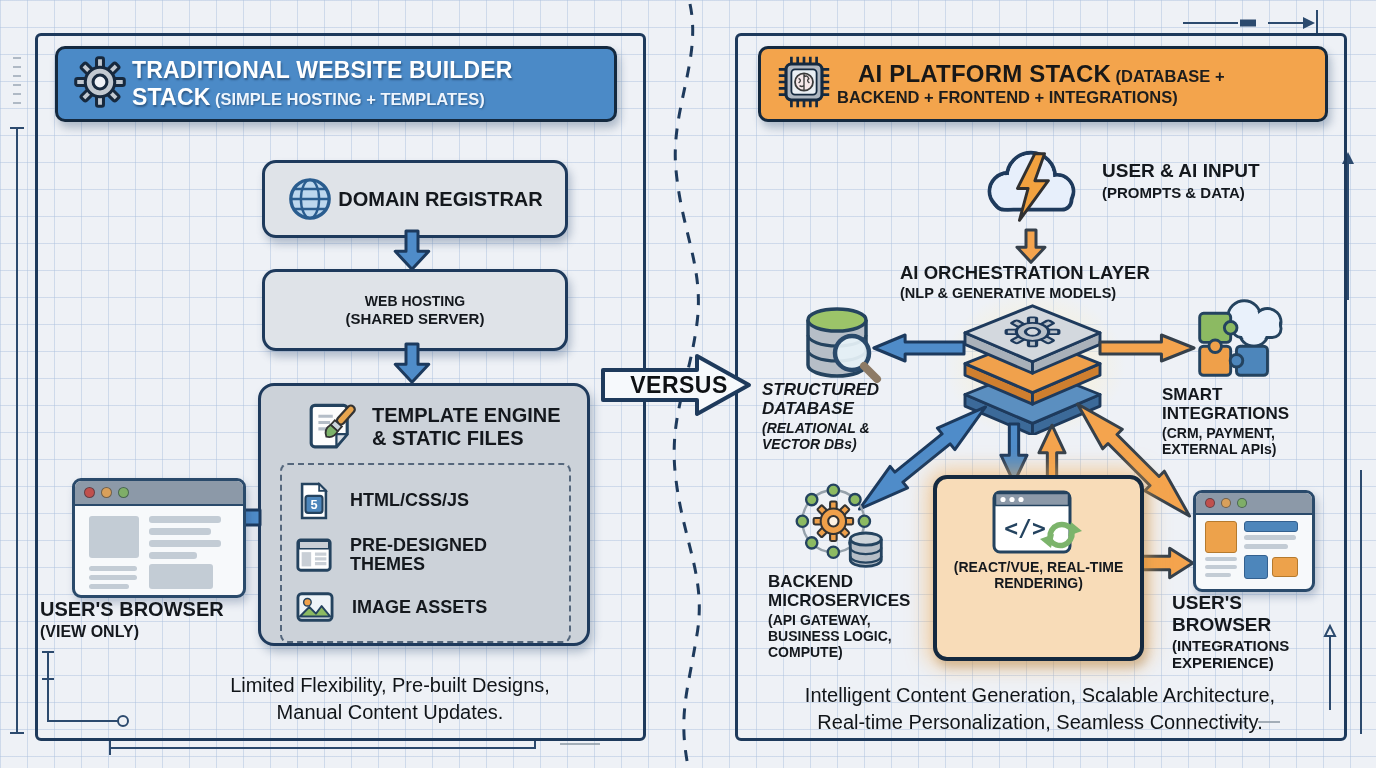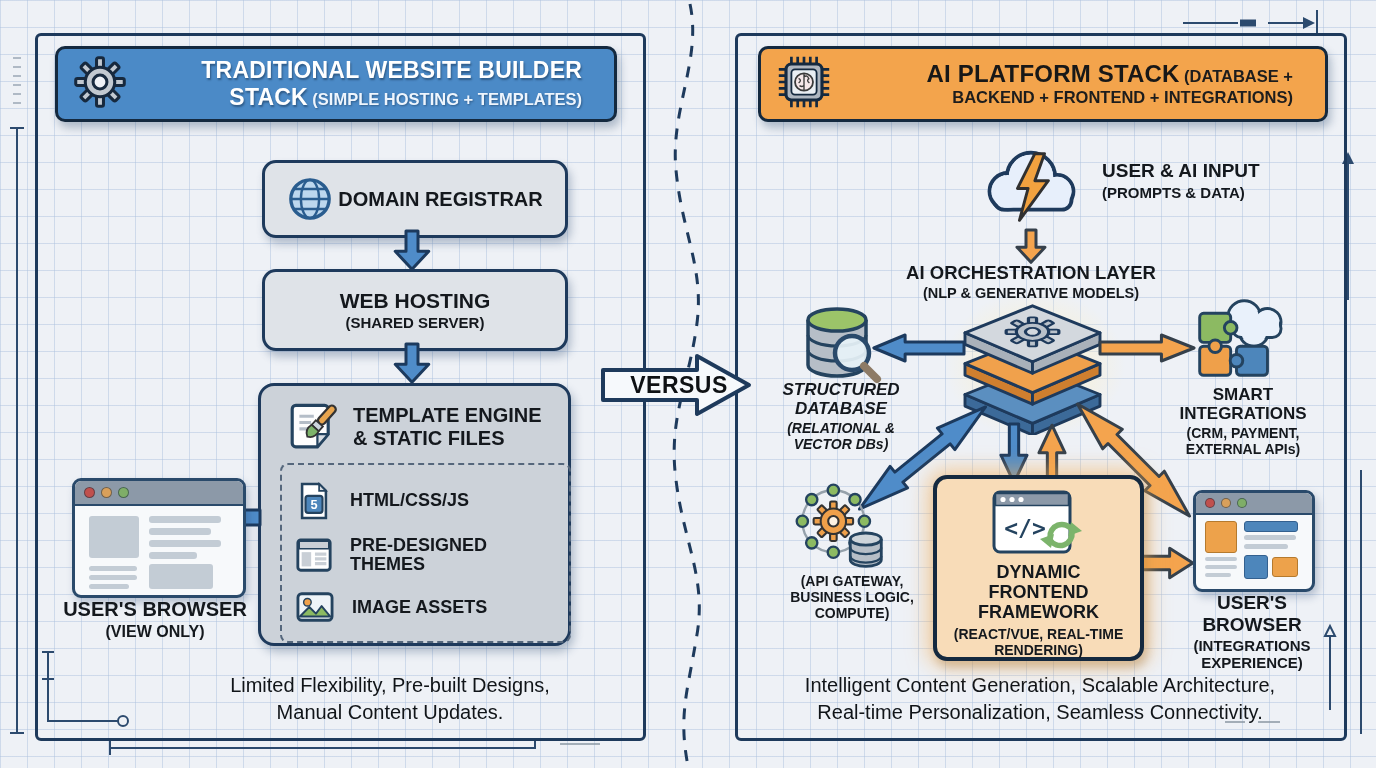--- a/index.html
+++ b/index.html
@@ -13,21 +13,21 @@
     background-size:27px 27px;
     color:#14181d;
   }
   .abs{position:absolute;}
   .panel{border:3.5px solid #1e3a5c;border-radius:6px;background:transparent;}
   .hdr{
     display:flex;align-items:center;border:3px solid #14293f;border-radius:10px;
     box-shadow:3px 6px 8px rgba(40,70,110,.32);
   }
   .hdr .hicon{flex:0 0 auto;margin:0 6px 0 16px;}
-  .hdr .htext{flex:1 1 auto;text-align:right;line-height:1.18;padding-right:32px;}
+  .hdr .htext{flex:1 1 auto;text-align:left;line-height:1.18;padding-right:32px;}
   .hdr-blue{background:#4b8ac7;}
   .hdr-blue .ht1{font-size:23px;font-weight:700;color:#ffffff;text-shadow:1px 2px 2px rgba(10,30,55,.45);letter-spacing:.2px;}
   .hdr-blue .ht2{font-size:16.5px;font-weight:700;color:#eef5fd;text-shadow:1px 1px 2px rgba(10,30,55,.4);}
   .hdr-orange{background:#f3a44c;}
   .hdr-orange .ht1{font-size:24px;font-weight:700;color:#181818;letter-spacing:.2px;margin-left:21px;}
   .hdr-orange .ht2{font-size:16.5px;font-weight:700;color:#1d1d1d;}
   .sbox{
     background:#dfe3e8;border:3.5px solid #1e3a5c;border-radius:14px;
     box-shadow:3px 6px 8px rgba(40,70,110,.30);
     display:flex;align-items:center;justify-content:center;
@@ -38,21 +38,21 @@
     background:#ccd2d9;border:3.5px solid #1e3a5c;border-radius:16px;
     box-shadow:3px 6px 10px rgba(40,70,110,.32);
   }
   .dashedbox{
     position:absolute;border:2px dashed #55677c;border-radius:8px;
     display:flex;flex-direction:column;justify-content:space-around;padding:8px 12px;
   }
   .drow{display:flex;align-items:center;gap:16px;}
   .drow .dicon{flex:0 0 40px;display:flex;justify-content:center;}
   .drow .dlabel{font-size:18px;font-weight:700;line-height:1.08;}
-  .nlabel{position:absolute;text-align:center;line-height:1.14;}
+  .nlabel{position:absolute;text-align:left;line-height:1.14;}
   .nlabel .t{display:block;font-size:17px;font-weight:700;}
   .nlabel .s{display:block;font-size:14px;font-weight:700;margin-top:2px;}
   .caption{position:absolute;text-align:center;font-size:20px;font-weight:400;line-height:1.35;color:#101418;}
   .browser{position:absolute;background:#f7f9fb;border:3px solid #2a4a6b;border-radius:9px;box-shadow:3px 5px 8px rgba(40,70,110,.28);overflow:hidden;}
   .tbar{height:23px;background:#8c99a8;display:flex;align-items:center;gap:6px;padding-left:9px;border-bottom:2px solid #2a4a6b;}
   .dot{width:9px;height:9px;border-radius:50%;border:1.5px solid rgba(30,45,60,.55);}
   .blk{position:absolute;border-radius:3px;}
   svg.arr{position:absolute;overflow:visible;}
   svg.arr polygon{stroke-width:3;stroke-linejoin:round;vector-effect:non-scaling-stroke;}
   .arr-blue polygon{fill:#4f8cc9;stroke:#1c3a5e;}
@@ -293,29 +293,29 @@
         </svg>
     </span>
     <span class="b1">DOMAIN REGISTRAR</span>
   </div>
 
   <svg class="arr arr-blue z3" style="left:394px;top:231px;width:36px;height:39px;" viewBox="0 0 30 100" preserveAspectRatio="none">
     <polygon points="10,0 20,0 20,52 29,52 15,98 1,52 10,52"></polygon>
   </svg>
 
   <div class="abs sbox z3" style="left:262px;top:269px;width:300px;height:76px;flex-direction:column;">
-    <span class="b1" style="font-size:21px;">WEB HOSTING</span>
+    <span class="b1" style="font-size:14px;">WEB HOSTING</span>
     <span class="b2">(SHARED SERVER)</span>
   </div>
 
   <svg class="arr arr-blue z3" style="left:394px;top:344px;width:36px;height:39px;" viewBox="0 0 30 100" preserveAspectRatio="none">
     <polygon points="10,0 20,0 20,52 29,52 15,98 1,52 10,52"></polygon>
   </svg>
 
-  <div class="abs bigbox z3" style="left:258px;top:383px;width:307px;height:257px;">
+  <div class="abs bigbox z3" style="left:258px;top:383px;width:307px;height:257px;padding-left:19px;">
     <div style="display:flex;align-items:center;gap:14px;padding:14px 14px 0 24px;">
       <span style="display:flex;">
         <svg width="54" height="54">
             <use href="#ic-template"></use>
           </svg>
       </span>
       <span style="font-size:20px;font-weight:700;line-height:1.15;">
         <span style="display:block;">TEMPLATE ENGINE</span>
         <span style="display:block;">&amp; STATIC FILES</span>
       </span>
@@ -473,41 +473,41 @@
   <svg class="arr arr-orange z3" style="left:1051px;top:444px;width:165px;height:32px;transform:rotate(45deg);" viewBox="0 0 100 30" preserveAspectRatio="none">
     <polygon points="2,15 32,2 32,9 68,9 68,2 98,15 68,28 68,21 32,21 32,28"></polygon>
   </svg>
 
   <span class="abs z3" style="left:790px;top:478px;">
     <svg width="98" height="94">
         <use href="#ic-micro"></use>
       </svg>
   </span>
   <div class="nlabel z3" style="left:768px;top:572px;width:168px;">
+    <span class="t">BACKEND MICROSERVICES</span>
     <span class="s">(API GATEWAY, BUSINESS LOGIC, COMPUTE)</span>
   </div>
 
   <div class="fe-box z4" style="left:933px;top:475px;width:203px;height:178px;">
     <span style="margin-top:10px;display:flex;">
       <svg width="96" height="66" viewBox="0 0 96 66">
         <rect x="3" y="3" width="76" height="60" rx="6" fill="#ffffff" stroke="#24435f" stroke-width="3"></rect>
         <path d="M4.5 4.5 h73 v12 h-73 z" fill="#8c99a8" stroke="#24435f" stroke-width="1.5"></path>
         <circle cx="12" cy="10.5" r="2.6" fill="#fff"></circle>
           <circle cx="21" cy="10.5" r="2.6" fill="#fff"></circle>
           <circle cx="30" cy="10.5" r="2.6" fill="#fff"></circle>
         <text x="34" y="47" text-anchor="middle" font-size="23" font-weight="bold" fill="#24435f" font-family="DejaVu Sans Mono, monospace">&lt;/&gt;</text>
         <g transform="translate(70,46)">
           <path d="M -11 3 A 12 12 0 0 1 11 -5" fill="none" stroke="#7cb46b" stroke-width="5.5"></path>
           <polygon points="10,-13 21,-4 7,1" fill="#7cb46b"></polygon>
           <path d="M 11 -3 A 12 12 0 0 1 -11 5" fill="none" stroke="#7cb46b" stroke-width="5.5"></path>
           <polygon points="-10,13 -21,4 -7,-1" fill="#7cb46b"></polygon>
         </g>
       </svg>
     </span>
-    <span class="t">DYNAMIC FRONTEND FRAMEWORK</span>
     <span class="s">(REACT/VUE, REAL-TIME RENDERING)</span>
   </div>
 
   <svg class="arr arr-orange z3" style="left:1136px;top:546px;width:58px;height:34px;" viewBox="0 0 100 30" preserveAspectRatio="none">
     <polygon points="0,9 58,9 58,2 98,15 58,28 58,21 0,21"></polygon>
   </svg>
 
   <div class="browser z3" style="left:1193px;top:490px;width:116px;height:96px;">
     <div class="tbar" style="height:20px;">
       <span class="dot" style="width:8px;height:8px;background:#c0504d;"></span>
@@ -525,17 +525,17 @@
       <div class="blk" style="left:48px;top:40px;width:22px;height:22px;background:#4d86bb;border:1.5px solid #33608f;"></div>
       <div class="blk" style="left:76px;top:42px;width:24px;height:18px;background:#eda24b;border:1.5px solid #b57a2e;"></div>
     </div>
   </div>
   <div class="nlabel z3" style="left:1172px;top:592px;width:160px;">
     <span class="t" style="font-size:19px;">USER'S BROWSER</span>
     <span class="s" style="font-size:15px;">(INTEGRATIONS EXPERIENCE)</span>
   </div>
 
   <div class="caption z3" style="left:770px;top:672px;width:540px;">
-    <span style="display:block;">Intelligent Content Generation, Scalable Architecture,</span>
+    <span style="display:block;margin-top:10px;">Intelligent Content Generation, Scalable Architecture,</span>
     <span style="display:block;">Real-time Personalization, Seamless Connectivity.</span>
   </div>
 
 </div>
 
 </body></html>

